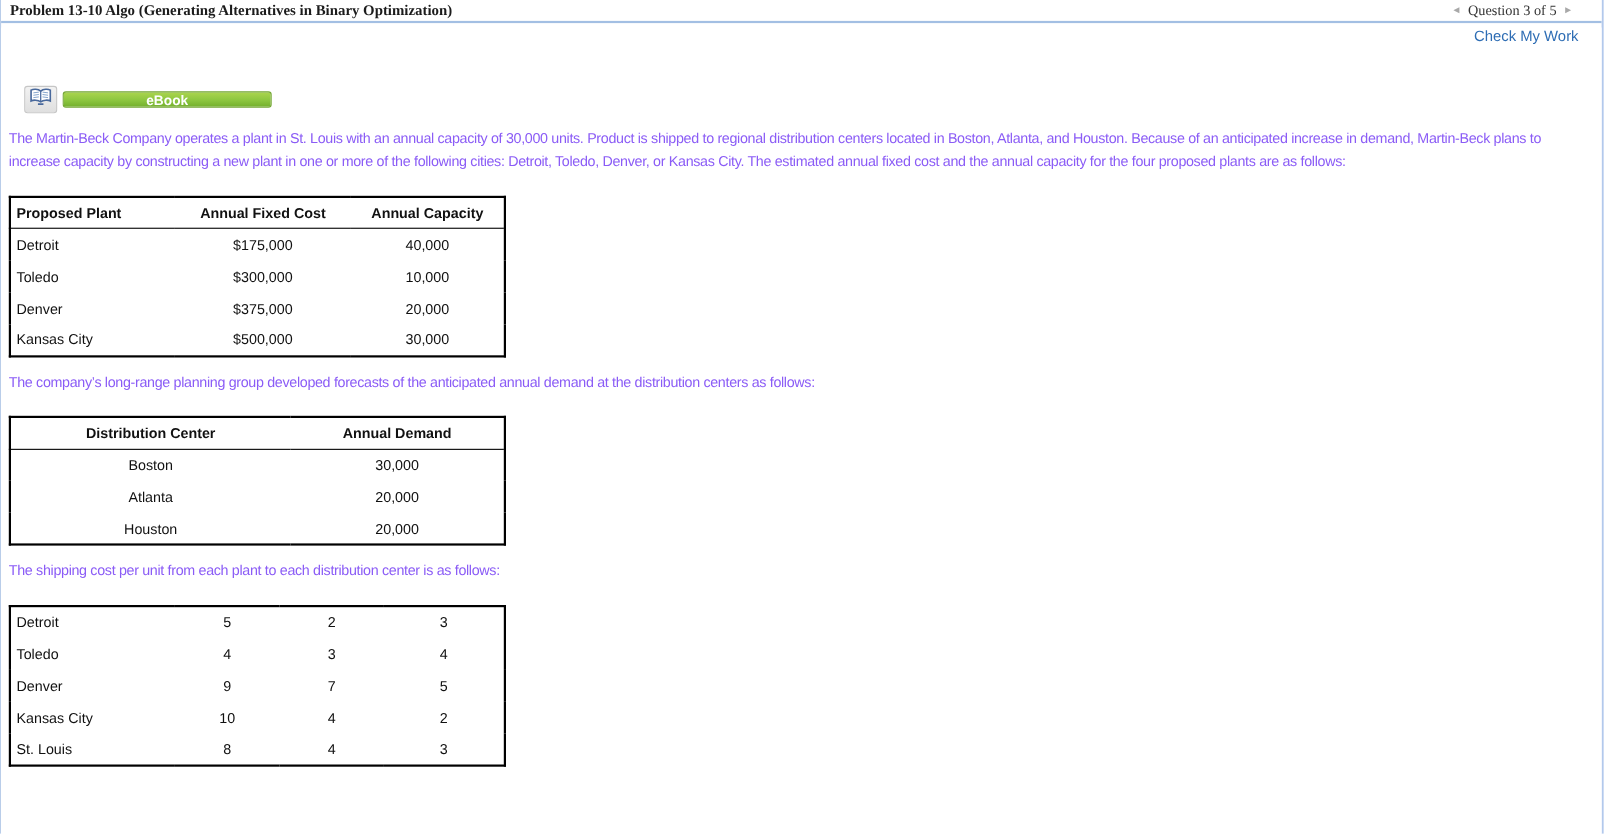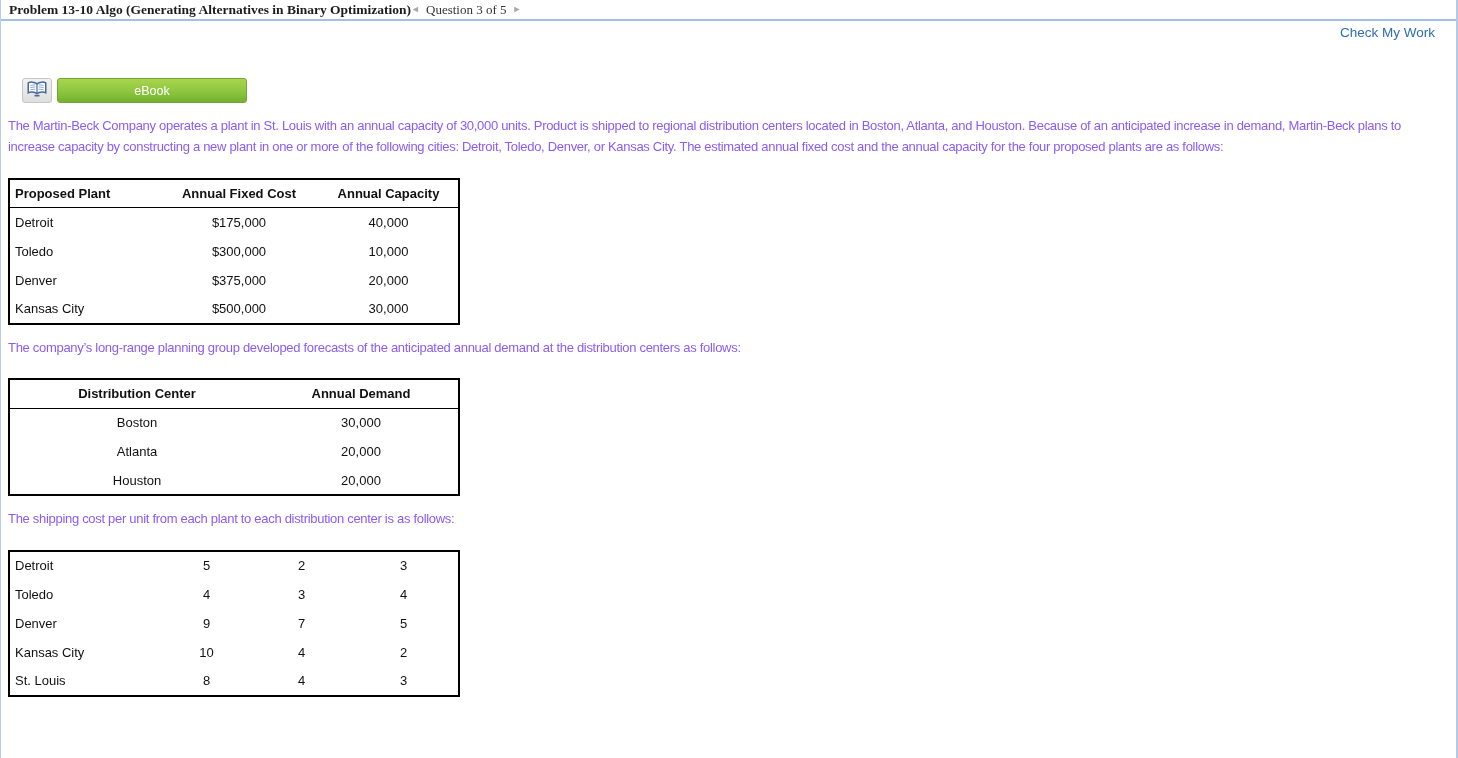--- a/index.html
+++ b/index.html
@@ -3,21 +3,21 @@
 <meta charset="utf-8">
 <style>
   * { box-sizing: border-box; margin: 0; padding: 0; }
   html, body { width: 1458px; height: 758px; background: #fff; overflow: hidden; }
   body { font-family: "Liberation Sans", sans-serif; }
 
   .page { width: 1458px; height: 758px; border-left: 1px solid #b9cde9; border-right: 2px solid #b3c9ec; }
 
   .titlebar {
     height: 21px; line-height: 21px; padding: 0 22px 0 8px;
-    display: flex; align-items: center;
+    display: flex; justify-content: space-between; align-items: center;
     border-bottom: 2px solid #a3bfe3; background: #fff;
   }
   .title {
     font-family: "Liberation Serif", serif; font-weight: bold;
     font-size: 13.5px; color: #1c1c1c;
   }
   .qnav {
     font-family: "Liberation Serif", serif; font-size: 13px; color: #333;
     display: flex; align-items: center; gap: 6px; margin-right: 4px;
   }
@@ -30,23 +30,23 @@
     color: #2e6db4; font-size: 13.5px; text-decoration: none; cursor: pointer;
   }
 
   .ebook-row { margin: 38px 0 0 14px; display: flex; align-items: center; gap: 5px; height: 25px; }
   .ebook-icon-btn {
     width: 30px; height: 25px; border: 1px solid #c6c6c6; border-radius: 3px;
     background: linear-gradient(#f2f2f2, #dfdfdf);
     display: flex; align-items: center; justify-content: center; cursor: pointer;
   }
   .ebook-btn {
-    width: 190px; height: 25px; border: 1px solid #74a734; border-radius: 3px;
+    width: 190px; height: 15px; border: 1px solid #74a734; border-radius: 3px;
     background: linear-gradient(#aad44d, #8cc63f 55%, #74b02e);
-    color: #fff; font-weight: normal; font-size: 12.5px;
+    color: #fff; font-weight: bold; font-size: 12.5px;
     display: flex; align-items: center; justify-content: center; cursor: pointer;
   }
 
   .para {
     font-size: 13px; line-height: 21.4px; color: #8b5cf6;
     letter-spacing: -0.3px; width: 1440px;
   }
   .intro { margin: 12px 0 10px 0; }
   .mid   { margin: 12px 0 16px 0; }
 

